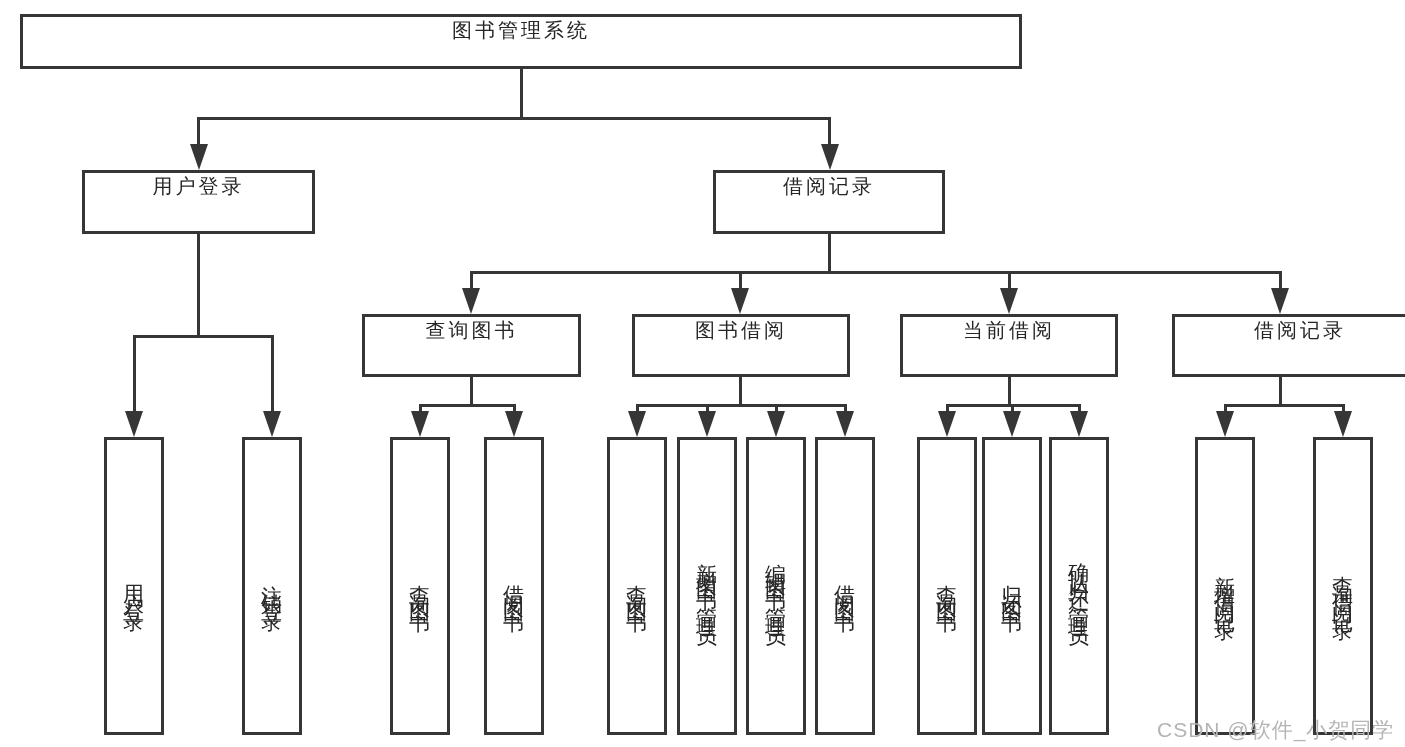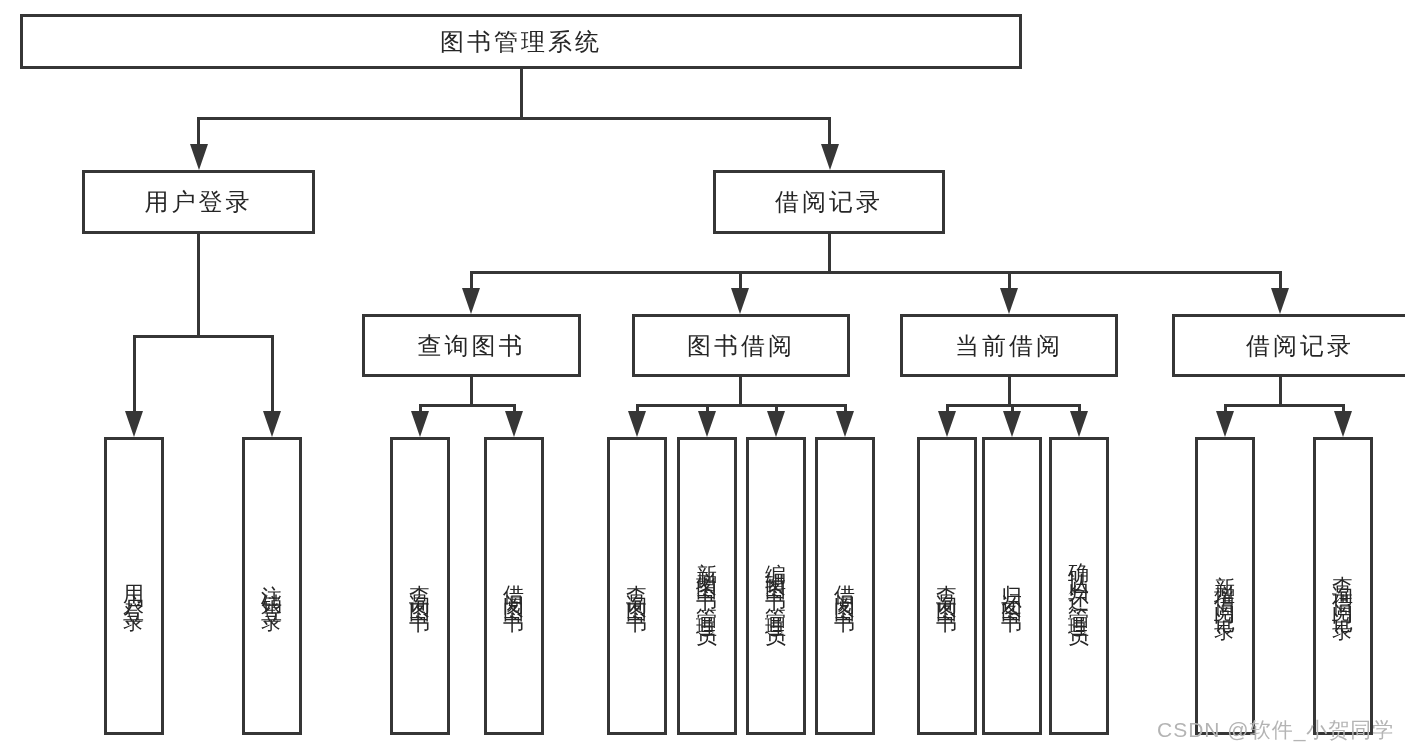--- a/index.html
+++ b/index.html
@@ -11,22 +11,22 @@
   html,body{margin:0;padding:0;background:var(--background);}
   .canvas{
     position:relative;width:1405px;height:747px;overflow:hidden;
     background:var(--background);
     font-family:"Liberation Sans","DejaVu Sans",sans-serif;
     color:var(--text);
   }
   .node{
     position:absolute;box-sizing:border-box;
     border:3px solid var(--line);background:var(--background);
-    display:flex;align-items:center;justify-content:center;
-    font-size:24px;letter-spacing:3px;white-space:nowrap;
+    display:flex;justify-content:center;
+    font-size:20px;letter-spacing:3px;white-space:nowrap;
   }
   .leaf{
     position:absolute;box-sizing:border-box;top:437px;width:60px;height:298px;
     border:3px solid var(--line);background:var(--background);
     display:flex;align-items:center;justify-content:center;
   }
   .vtext{
     writing-mode:vertical-rl;text-orientation:mixed;
     font-size:21px;letter-spacing:9px;line-height:1;
   }

